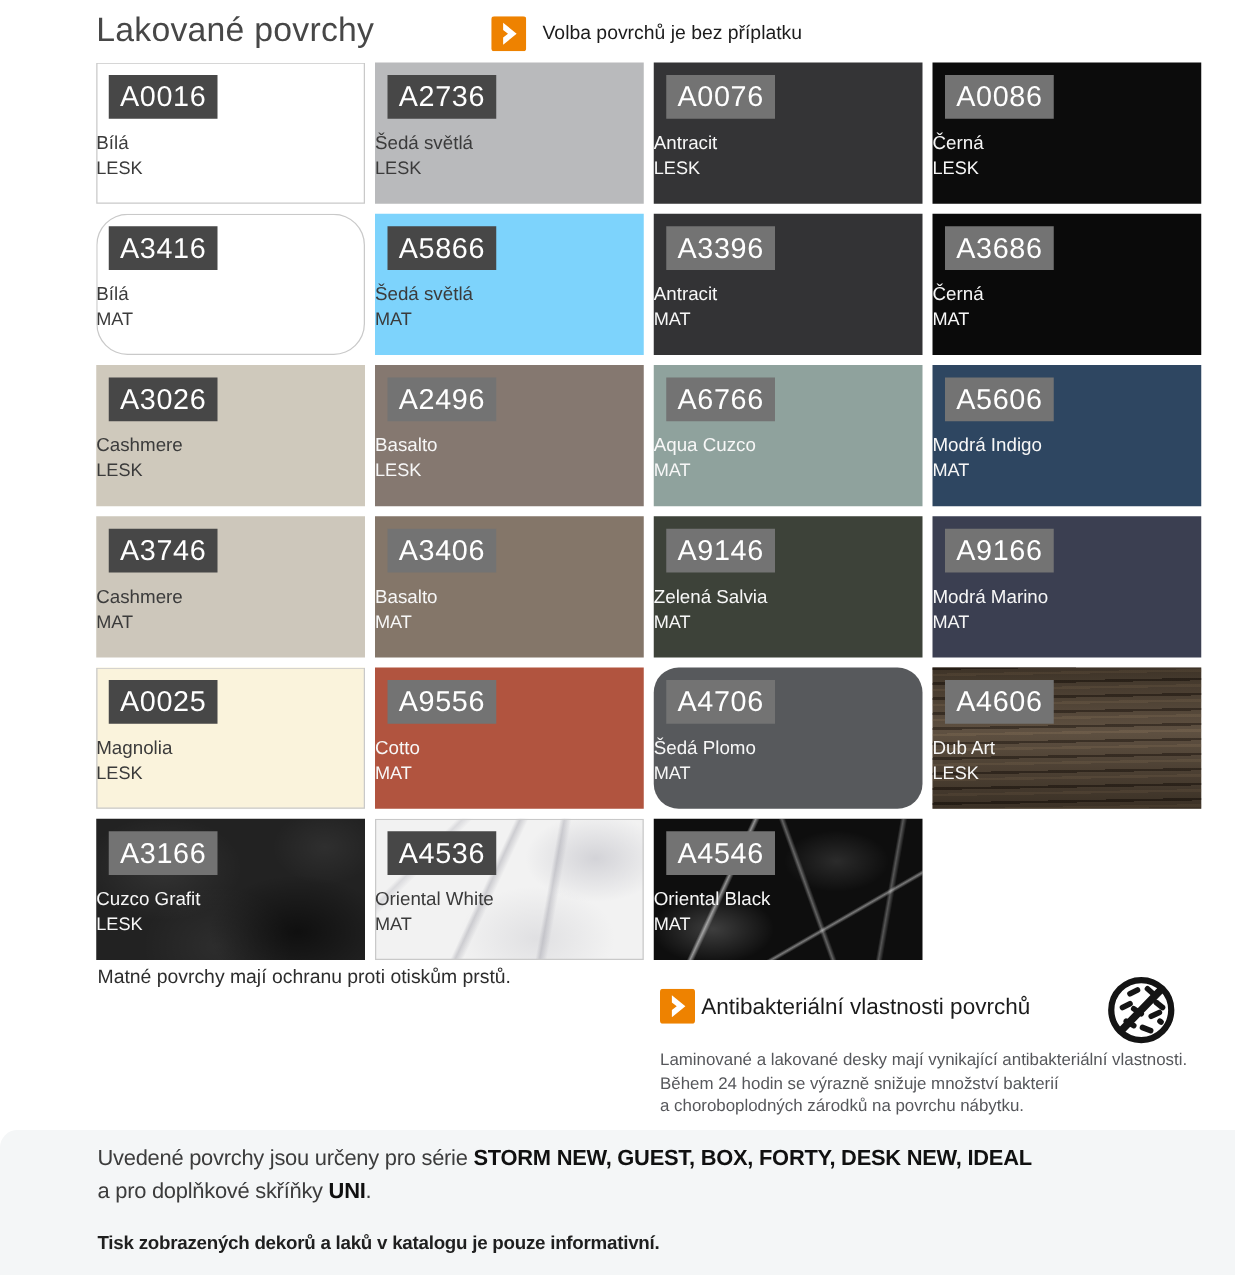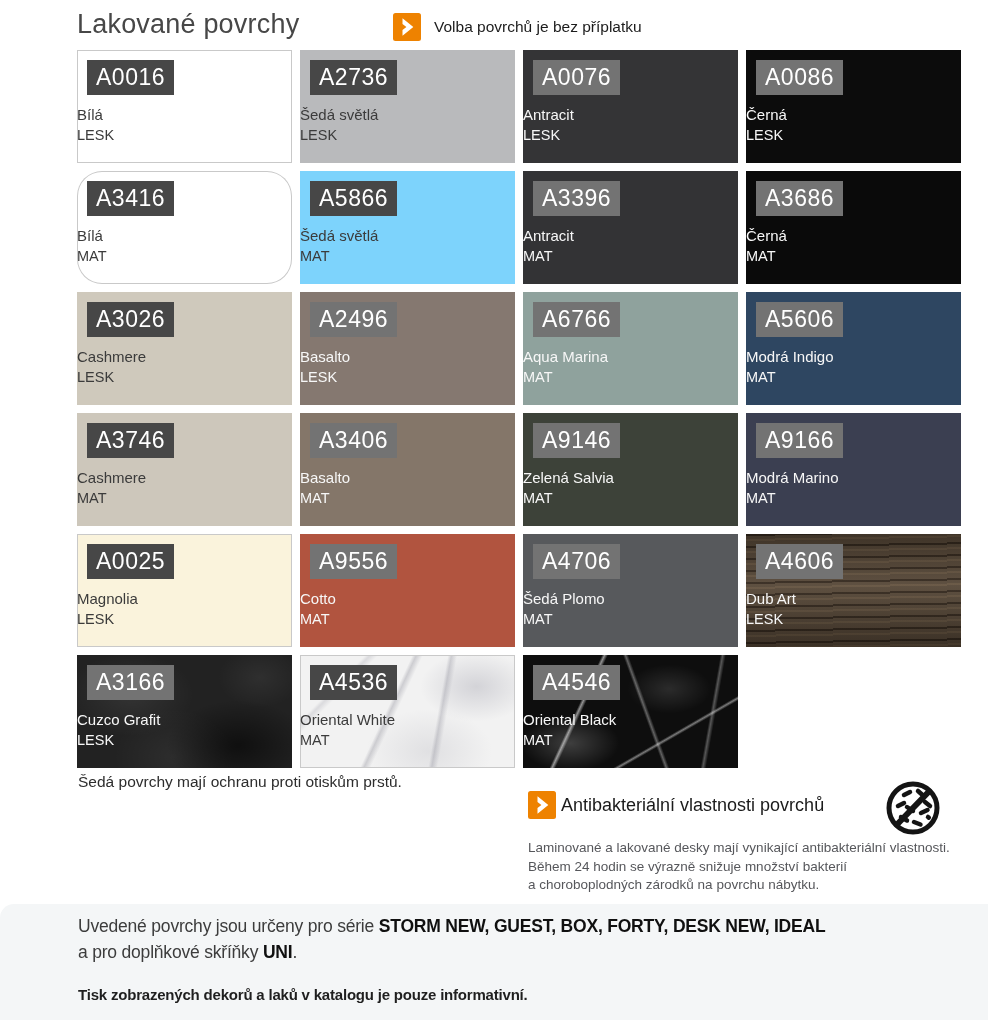--- a/index.html
+++ b/index.html
@@ -183,21 +183,21 @@
     <span class="badge">A2496</span>
     <div class="labels">
       <div class="nm">Basalto</div>
       <div class="fin">LESK</div>
     </div>
   </div>
 
   <div class="swatch dark" style="background: rgb(143, 162, 157);">
     <span class="badge">A6766</span>
     <div class="labels">
-      <div class="nm">Aqua Marina</div>
+      <div class="nm">Aqua Cuzco</div>
       <div class="fin">MAT</div>
     </div>
   </div>
 
   <div class="swatch dark" style="background: rgb(46, 70, 97);">
     <span class="badge">A5606</span>
     <div class="labels">
       <div class="nm">Modrá Indigo</div>
       <div class="fin">MAT</div>
     </div>
@@ -244,21 +244,21 @@
   </div>
 
   <div class="swatch dark" style="background: rgb(177, 84, 63);">
     <span class="badge">A9556</span>
     <div class="labels">
       <div class="nm">Cotto</div>
       <div class="fin">MAT</div>
     </div>
   </div>
 
-  <div class="swatch dark" style="background: rgb(87, 89, 92);">
+  <div class="swatch dark" style="background: rgb(87, 89, 92); border-radius: 20px;">
     <span class="badge">A4706</span>
     <div class="labels">
       <div class="nm">Šedá Plomo</div>
       <div class="fin">MAT</div>
     </div>
   </div>
 
   <div class="swatch dark tex-wood">
     <span class="badge">A4606</span>
     <div class="labels">
@@ -285,21 +285,21 @@
 
   <div class="swatch dark tex-marble-black">
     <span class="badge">A4546</span>
     <div class="labels">
       <div class="nm">Oriental Black</div>
       <div class="fin">MAT</div>
     </div>
   </div>
 </div>
 
-<div class="fingerprint-note">Šedá povrchy mají ochranu proti otiskům prstů.</div>
+<div class="fingerprint-note">Matné povrchy mají ochranu proti otiskům prstů.</div>
 
 <div class="antibac-head">
   <svg class="arrow-box" viewBox="0 0 28 28">
     <rect x="0" y="0" width="28" height="28" rx="2.5" style="fill:var(--accent)"></rect>
     <path d="M9.5 5.2 L20.3 14 L9.5 22.8 L9.5 17 L13.4 14 L9.5 11 Z" fill="#ffffff"></path>
   </svg>
   <span class="antibac-title">Antibakteriální vlastnosti povrchů</span>
 </div>
 
 <svg class="no-bacteria" viewBox="0 0 58 58">

